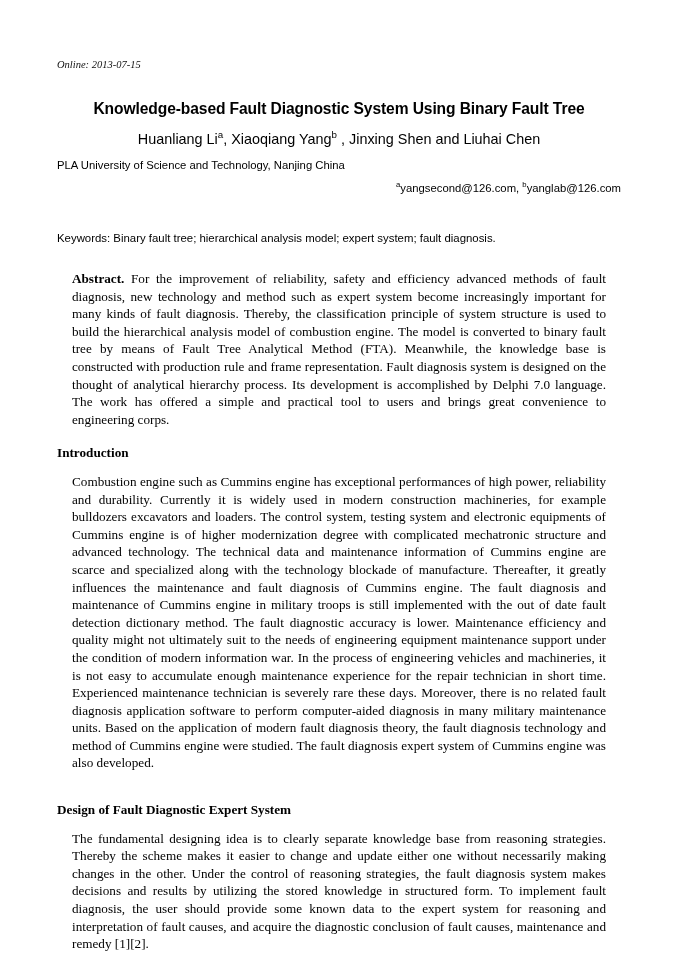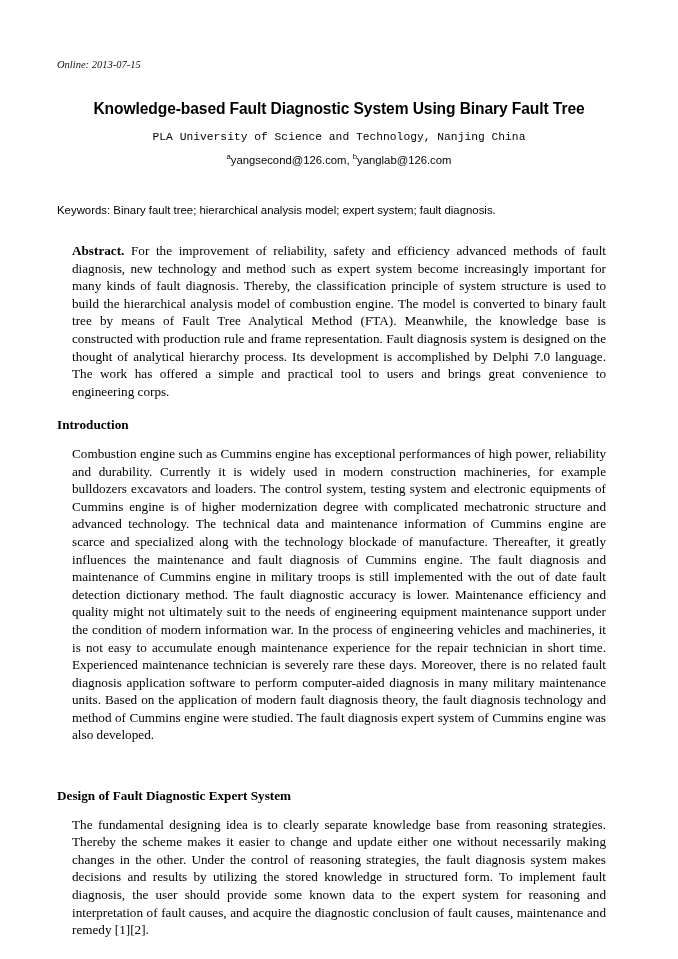--- a/index.html
+++ b/index.html
@@ -55,31 +55,31 @@
     letter-spacing: -0.1px;
   }
   .authors {
     font-family: "Liberation Sans", sans-serif;
     font-size: 14.4px;
     line-height: 20px;
     text-align: center;
     margin-top: 7px;
   }
   .affiliation {
-    font-family: Liberation Mono, monospace;
+    font-family: Liberation Sans, sans-serif;
     font-size: 11.3px;
     line-height: 16px;
-    text-align: center;
+    text-align: left;
     margin-top: 8px;
   }
   .emails {
     font-family: "Liberation Sans", sans-serif;
     font-size: 11.3px;
     line-height: 16px;
-    text-align: center;
+    text-align: right;
     margin-top: 7px;
   }
   sup {
     font-size: 0.68em;
     vertical-align: super;
     line-height: 0;
   }
 
   
   .keywords {
@@ -110,33 +110,36 @@
   }
   .section-heading {
     font-family: "Liberation Serif", serif;
     font-weight: bold;
     font-size: 13.2px;
     line-height: 17.6px;
     margin: 0;
   }
   .mt-intro { margin-top: 16px; }
   .mt-after-heading { margin-top: 11px; }
-  .mt-section { margin-top: 43px; }
+  .mt-section { margin-top: 29px; }
 </style>
 </head>
 <body>
 
 <div class="page">
 
   <div class="journal-header">
     <div class="journal-header-right">Online: 2013-07-15</div>
   </div>
 
   <h1 class="title">Knowledge-based Fault Diagnostic System Using Binary Fault Tree</h1>
 
+  <div class="authors">
+    <span>Huanliang Li</span><sup>a</sup><span>, </span><span>Xiaoqiang Yang</span><sup>b</sup><span> , Jinxing Shen and Liuhai Chen</span>
+  </div>
 
   <div class="affiliation">PLA University of Science and Technology, Nanjing China</div>
 
   <div class="emails">
     <sup>a</sup><span>yangsecond@126.com</span><span>, </span><sup>b</sup><span>yanglab@126.com</span>
   </div>
 
   <div class="keywords">
     <span class="lead">Keywords:</span><span> Binary fault tree; hierarchical analysis model; expert system; fault diagnosis.</span>
   </div>

